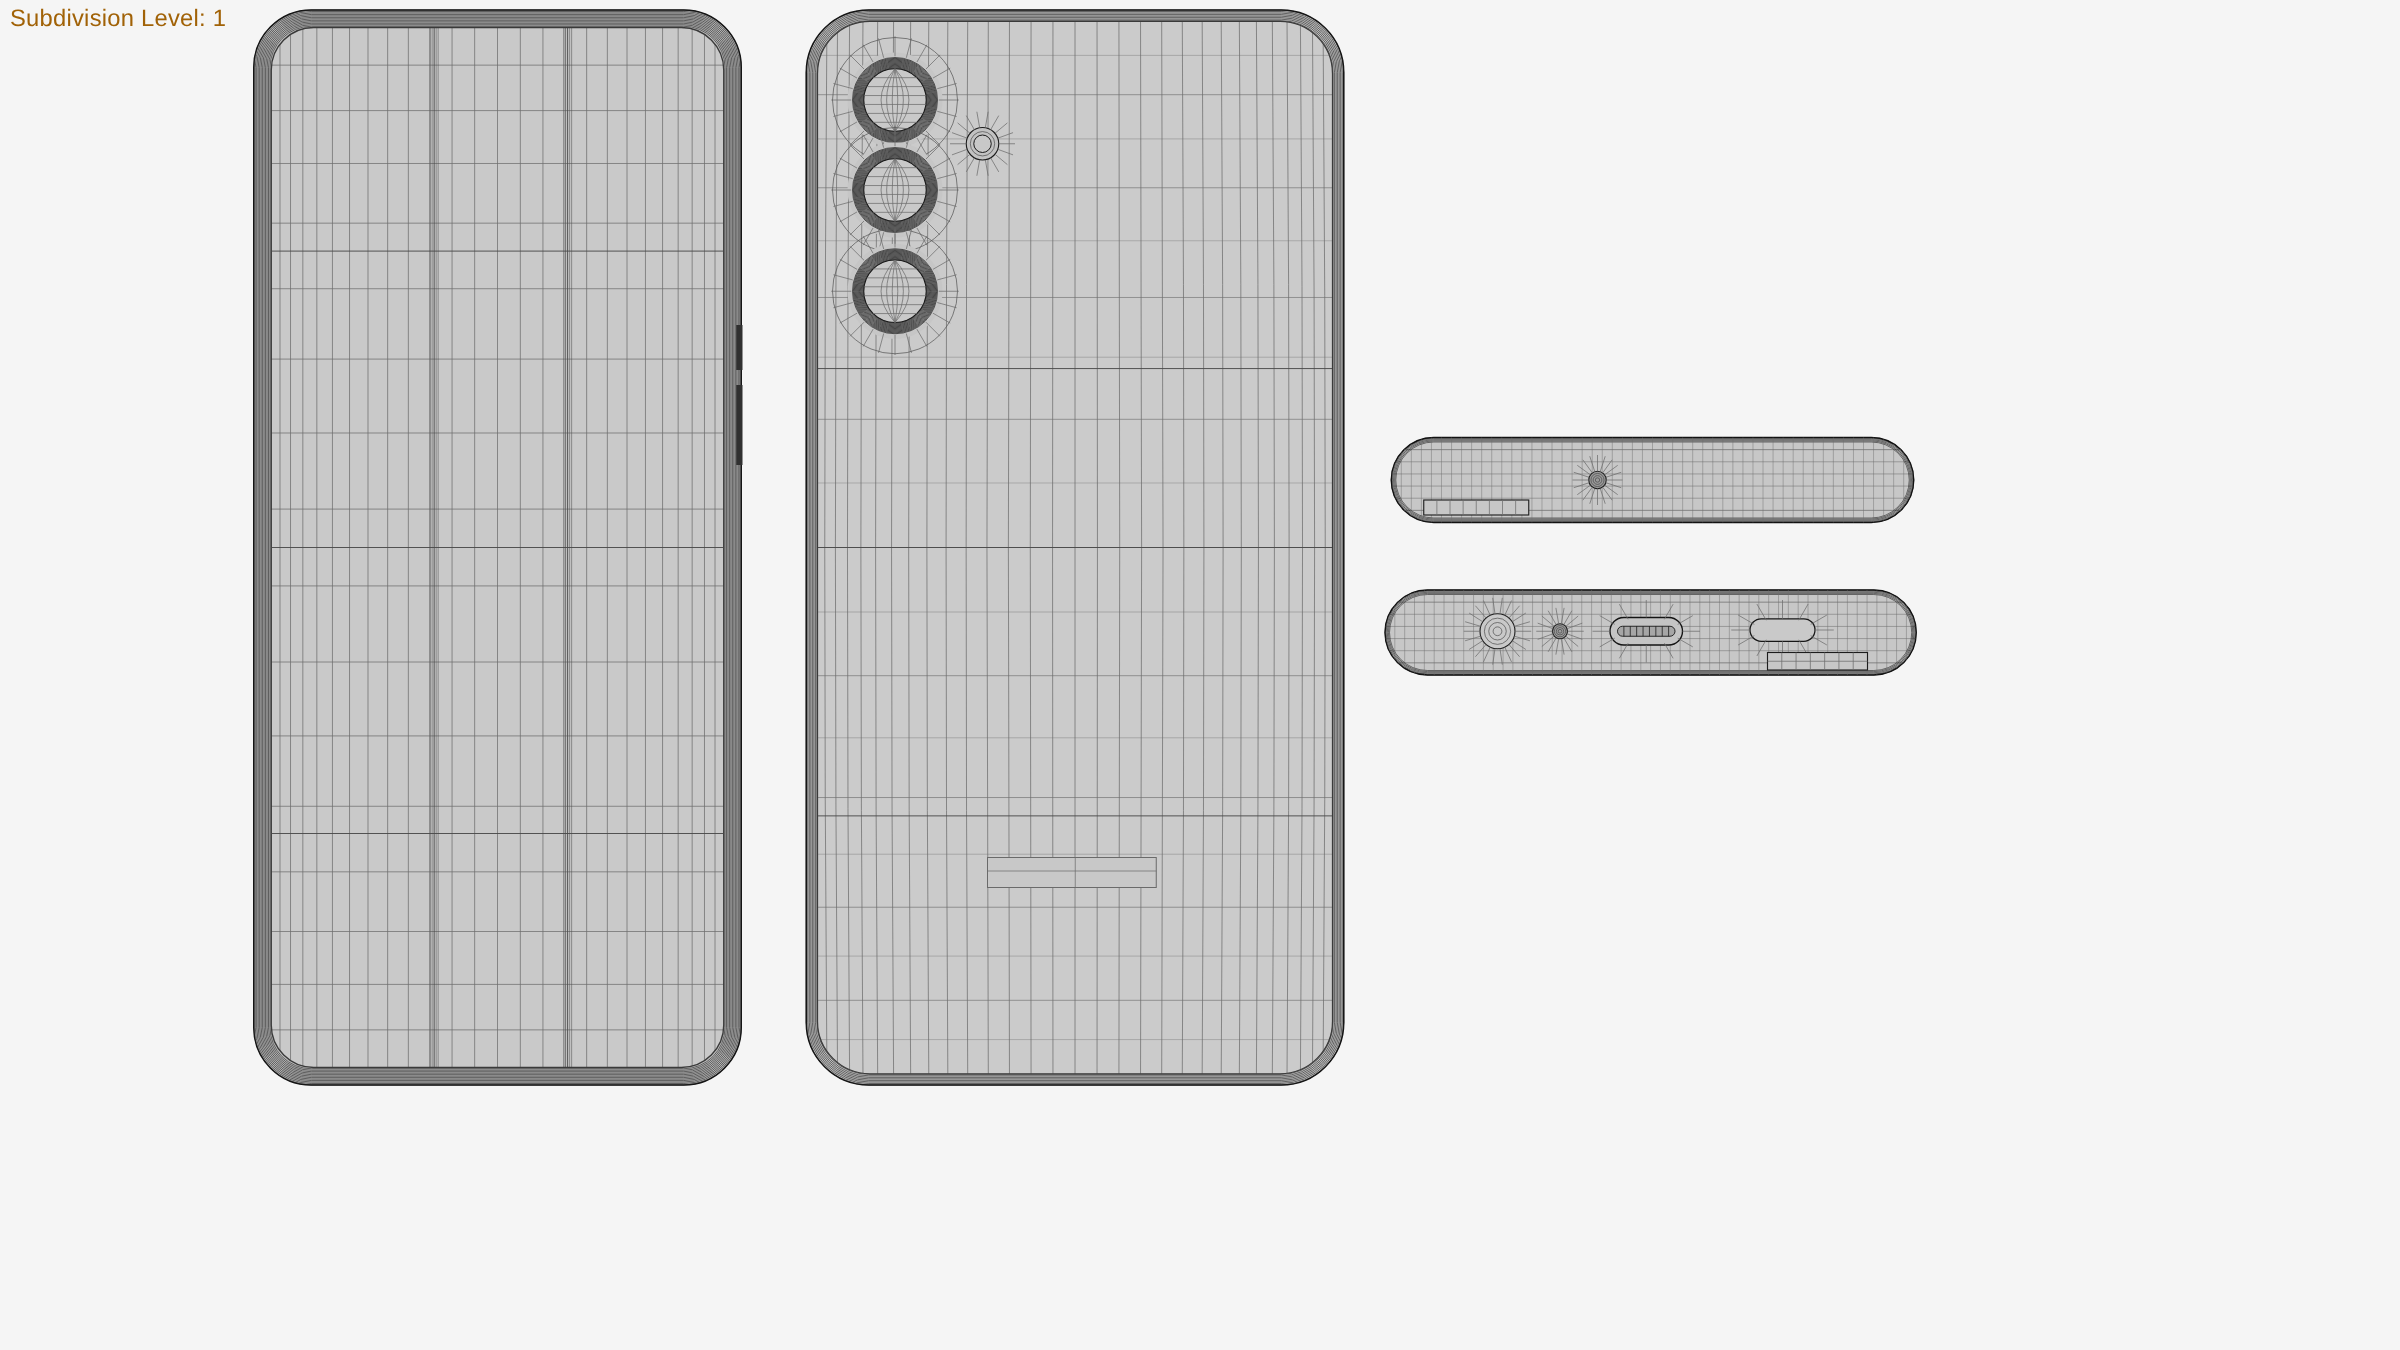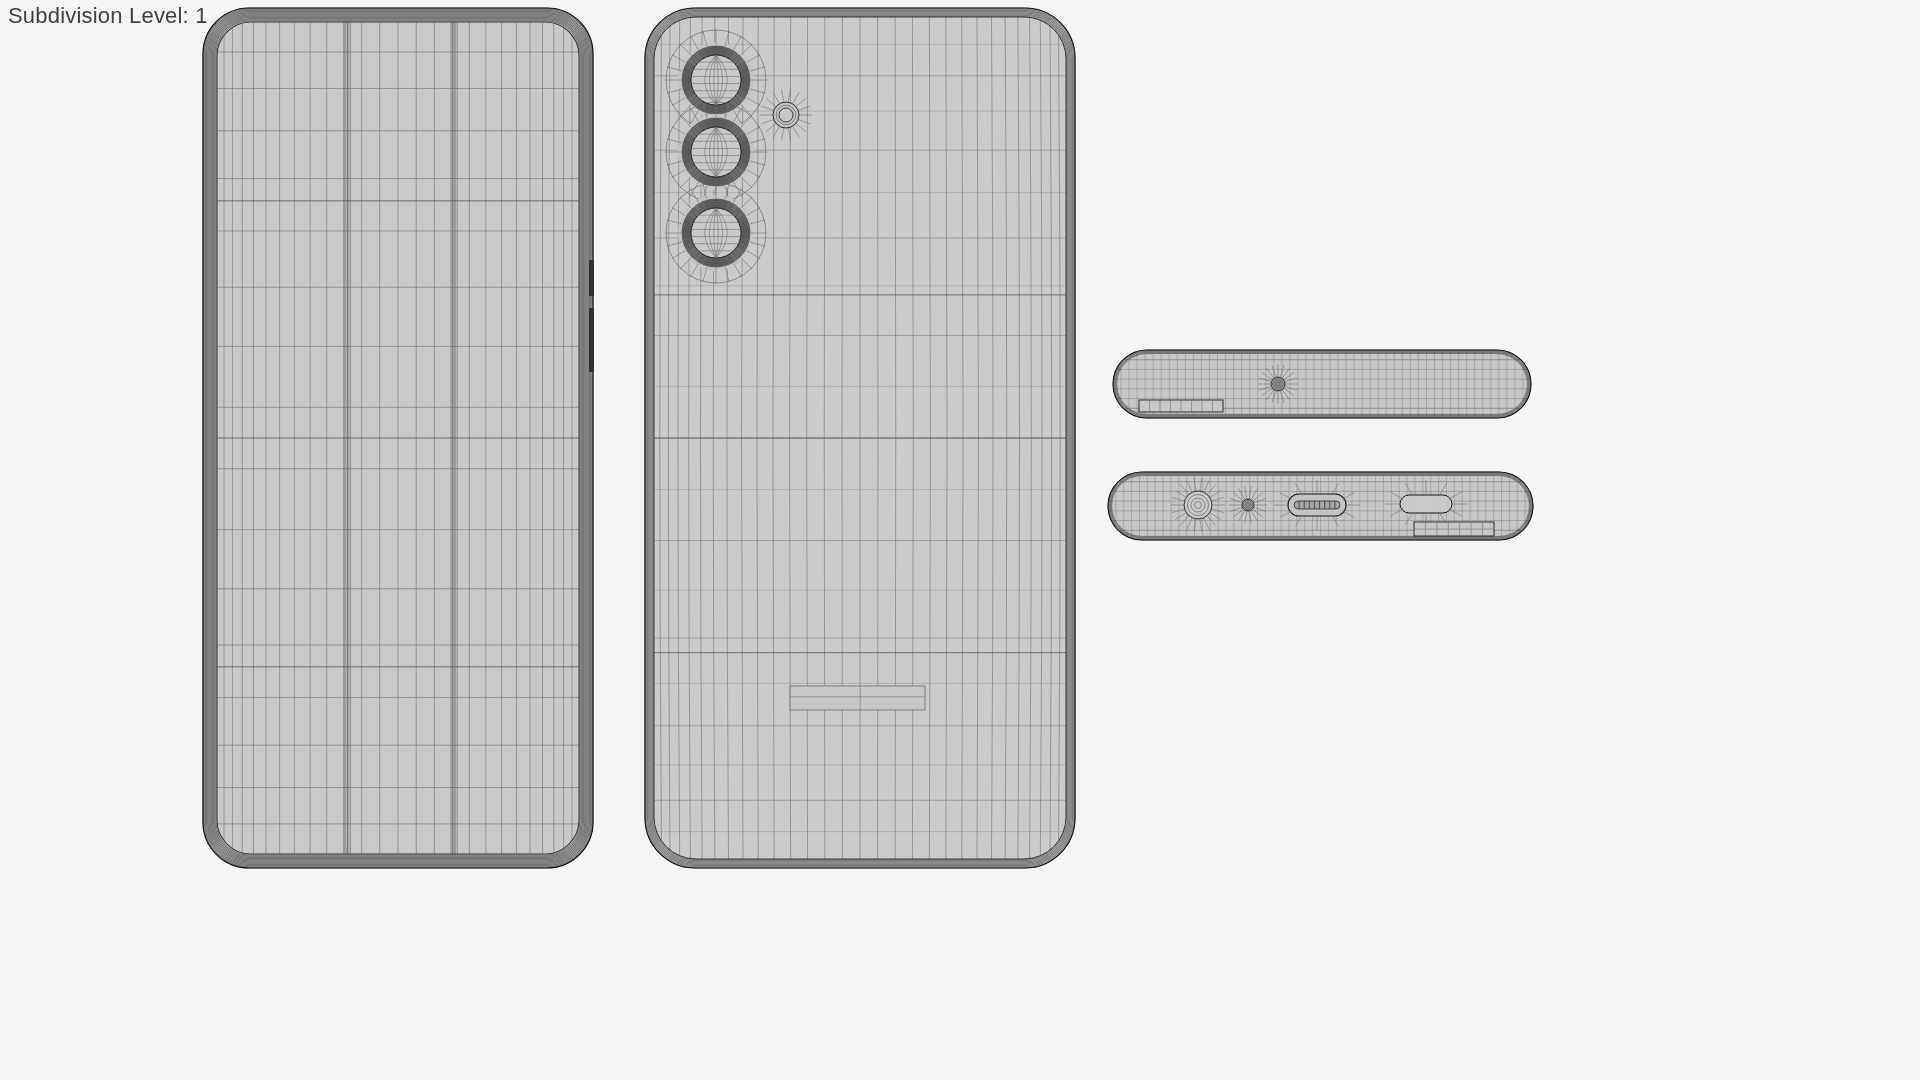--- a/index.html
+++ b/index.html
@@ -6,21 +6,21 @@
   body{
     width:1920px;height:1080px;
     background:#f5f5f5;
     font-family:"Liberation Sans", sans-serif;
     overflow:hidden;
     position:relative;
   }
   #stage{position:absolute;inset:0;width:1920px;height:1080px;}
   #hud{
     position:absolute;left:8px;top:6px;
-    font-size:22px;line-height:20px;color:#404040;
+    font-size:19px;line-height:20px;color:#a16207;
     letter-spacing:.2px;
     user-select:none;
     white-space:nowrap;
   }
   svg{display:block;position:absolute;left:0;top:0;width:1920px;height:1080px;}
   .wf{fill:none;stroke:#4a4a4a;stroke-width:.75;}
   .wf-light{fill:none;stroke:#6e6e6e;stroke-width:.6;}
 </style>
 </head>
 <body>

